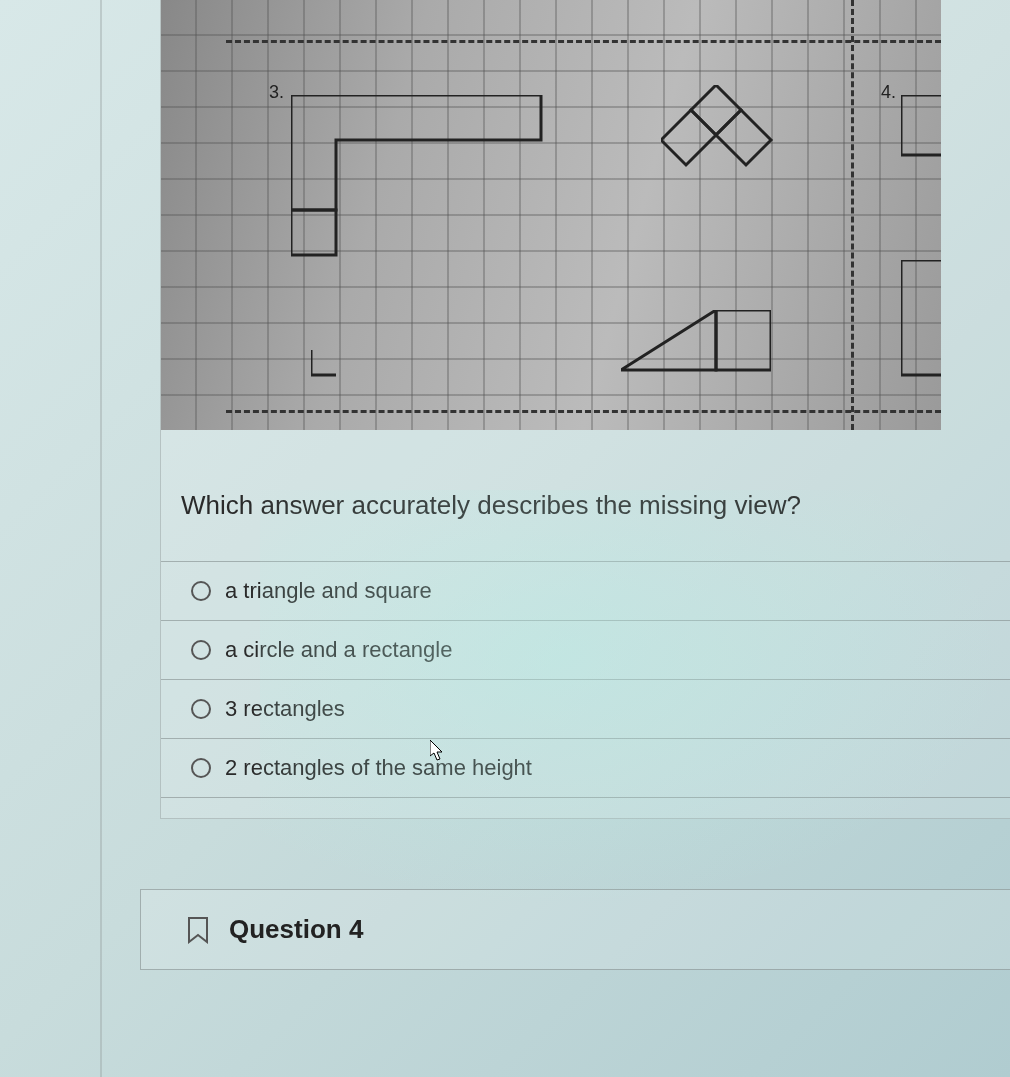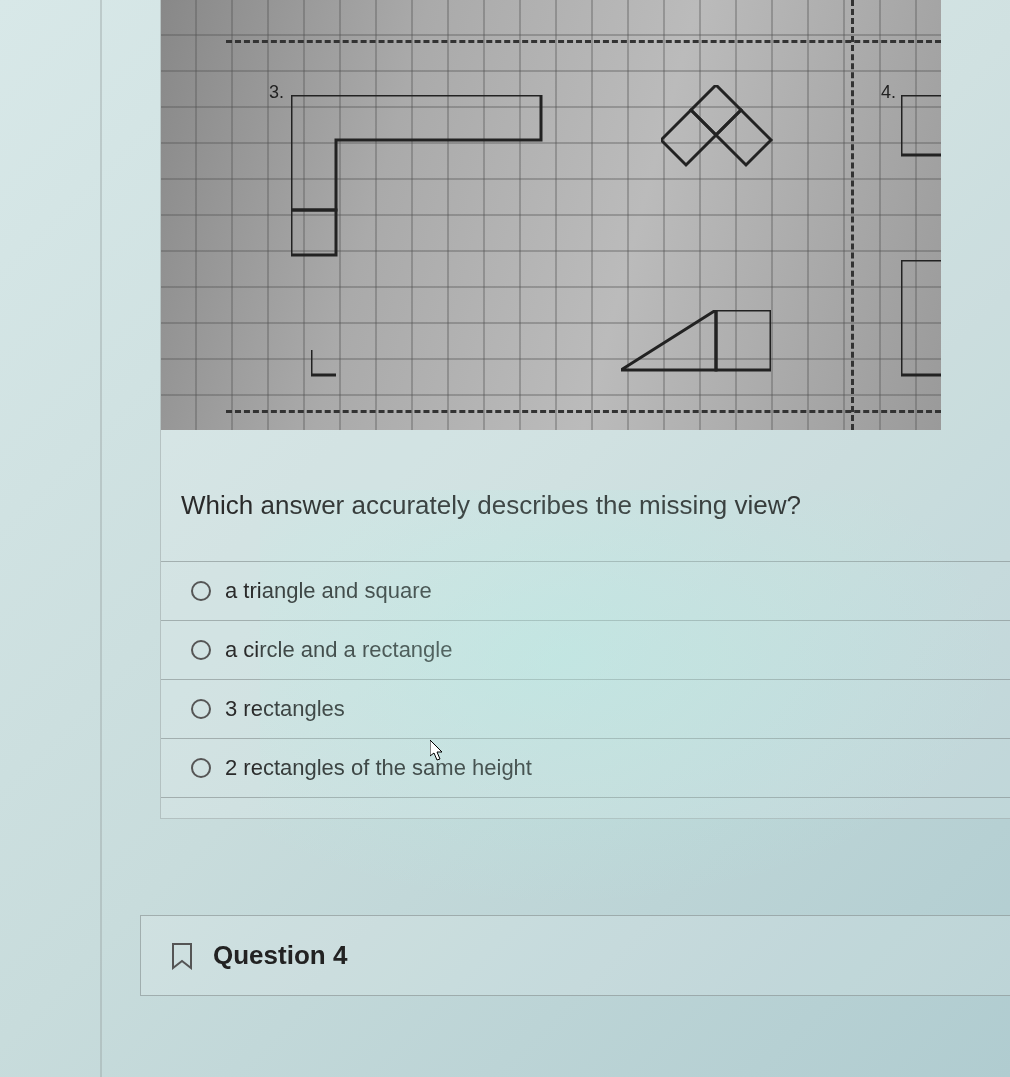--- a/index.html
+++ b/index.html
@@ -112,27 +112,27 @@
     .cursor-icon {
       position: absolute;
       left: 430px;
       top: 740px;
       width: 16px;
       height: 22px;
       z-index: 10;
     }
     .next-question {
       margin-left: 40px;
-      margin-top: 96px;
+      margin-top: 70px;
       border: 1px solid rgba(130, 140, 140, 0.6);
       border-right: none;
       background: rgba(255, 255, 255, 0.15);
       display: flex;
       align-items: center;
-      padding: 24px 30px;
+      padding: 24px 46px;
       gap: 20px;
     }
     .bookmark-icon {
       width: 22px;
       height: 28px;
     }
     .next-question-title {
       font-size: 26px;
       font-weight: 700;
       color: #222;

